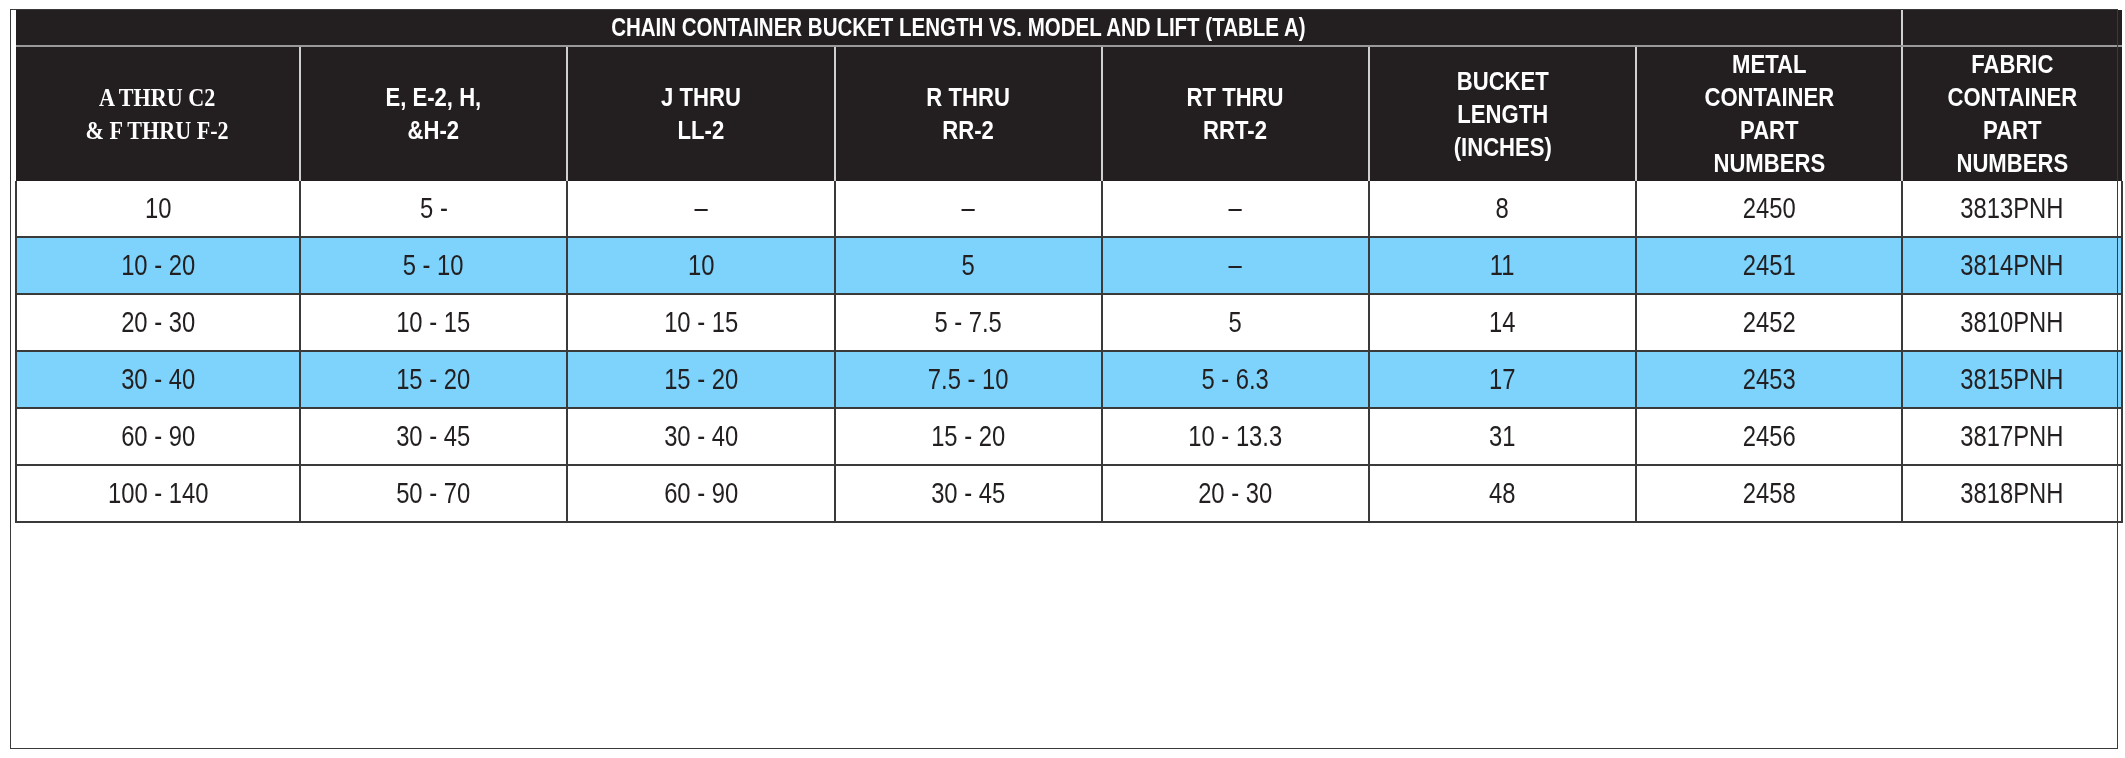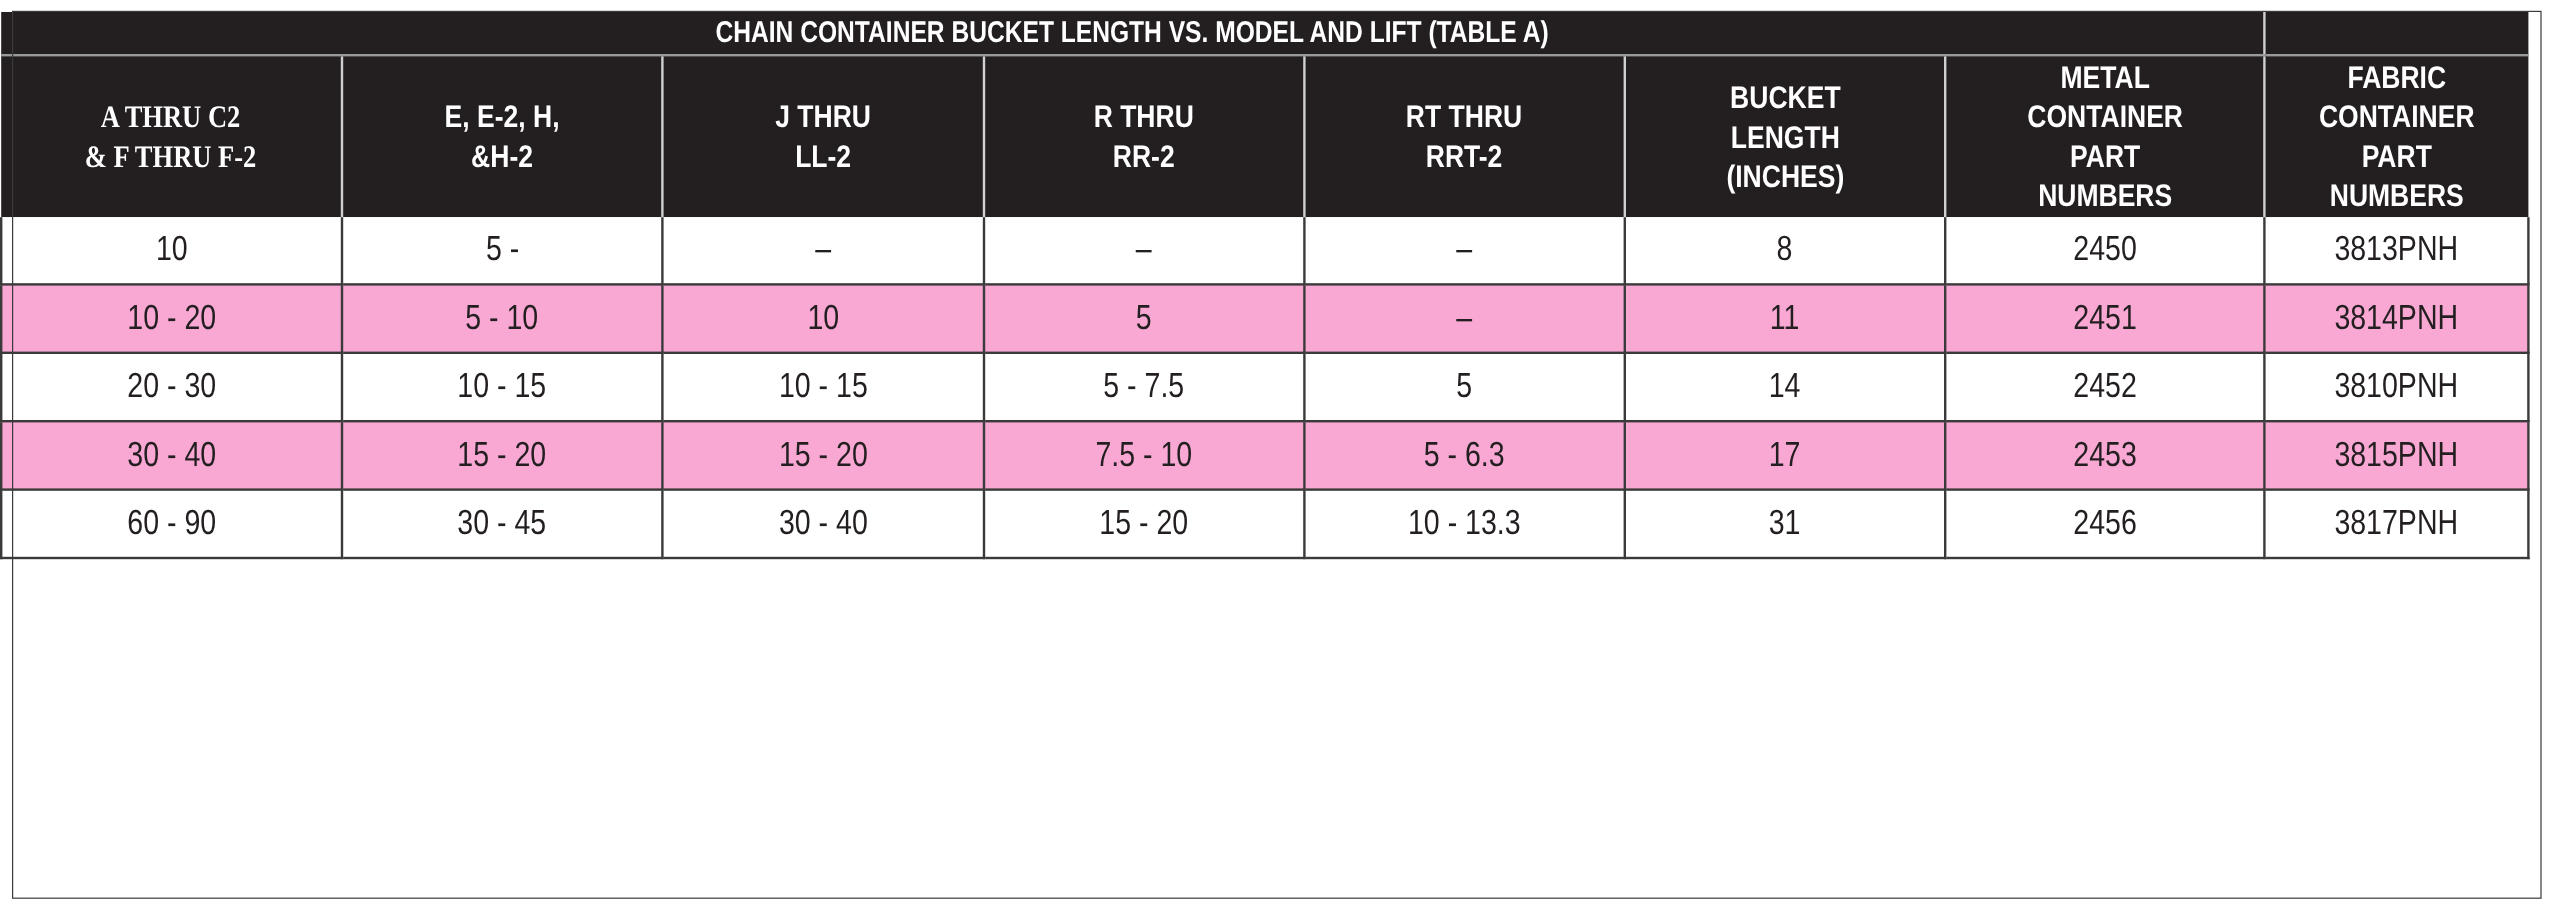--- a/index.html
+++ b/index.html
@@ -1,26 +1,26 @@
 <!DOCTYPE html>
 <html><head>
 <meta charset="utf-8">
 <style>
   html, body { margin:0; padding:0; background:#ffffff; }
   body { width:2125px; height:758px; position:relative; overflow:hidden; font-family:"Liberation Sans", sans-serif; }
-  table.main { position:absolute; left:0; top:10px; border-collapse:collapse; table-layout:fixed; width:2106px; }
+  table.main { position:absolute; left:15px; top:10px; border-collapse:collapse; table-layout:fixed; width:2106px; }
   table.main td, table.main th { padding:0; text-align:center; vertical-align:middle; }
   .title-row td { height:35px; background:#231f20; color:#ffffff; font-weight:bold; font-size:25px; border-bottom:2px solid #9a9a9a; }
   .title-row td.title-blank { border-left:2px solid #d0d0d0; }
   .head-row th { height:134px; background:#231f20; color:#ffffff; font-weight:bold; font-size:26px; line-height:33px; border-left:2px solid #d0d0d0; }
   .head-row th:first-child { border-left:none;font-family:Liberation Serif, serif; }
   .lift-row td { height:55px; background:#e6e7e8; color:#231f20; font-size:27px; border:2px solid #3a3a3a; border-top:none; }
   .data-row td { height:55px; color:#231f20; font-size:29px; border:2px solid #3a3a3a; border-top:none; }
   .data-row.even td { background:#ffffff; }
-  .data-row.odd td { background:#f9a8d4;margin-top:36px; }
+  .data-row.odd td { background:#7dd3fc;margin-top:36px; }
   .cond { display:inline-block; transform:scaleX(0.82); transform-origin:center; white-space:nowrap; }
   .cond-h { display:inline-block; transform:scaleX(0.85); transform-origin:center; }
   .frame { position:absolute; left:10px; top:9px; width:2106px; height:738px; border:1px solid #3a3a3a; pointer-events:none; }
 </style>
 </head>
 <body>
 
 <table class="main">
   <colgroup>
     <col style="width:284px">
@@ -92,15 +92,25 @@
       <tr class="data-row even">
         <td><span class="cond">60 - 90</span></td>
         <td><span class="cond">30 - 45</span></td>
         <td><span class="cond">30 - 40</span></td>
         <td><span class="cond">15 - 20</span></td>
         <td><span class="cond">10 - 13.3</span></td>
         <td><span class="cond">31</span></td>
         <td><span class="cond">2456</span></td>
         <td><span class="cond">3817PNH</span></td>
       </tr>
+      <tr class="data-row even">
+        <td><span class="cond">100 - 140</span></td>
+        <td><span class="cond">50 - 70</span></td>
+        <td><span class="cond">60 - 90</span></td>
+        <td><span class="cond">30 - 45</span></td>
+        <td><span class="cond">20 - 30</span></td>
+        <td><span class="cond">48</span></td>
+        <td><span class="cond">2458</span></td>
+        <td><span class="cond">3818PNH</span></td>
+      </tr>
     </tbody>
 </table>
 <div class="frame"></div>
 
 </body></html>

